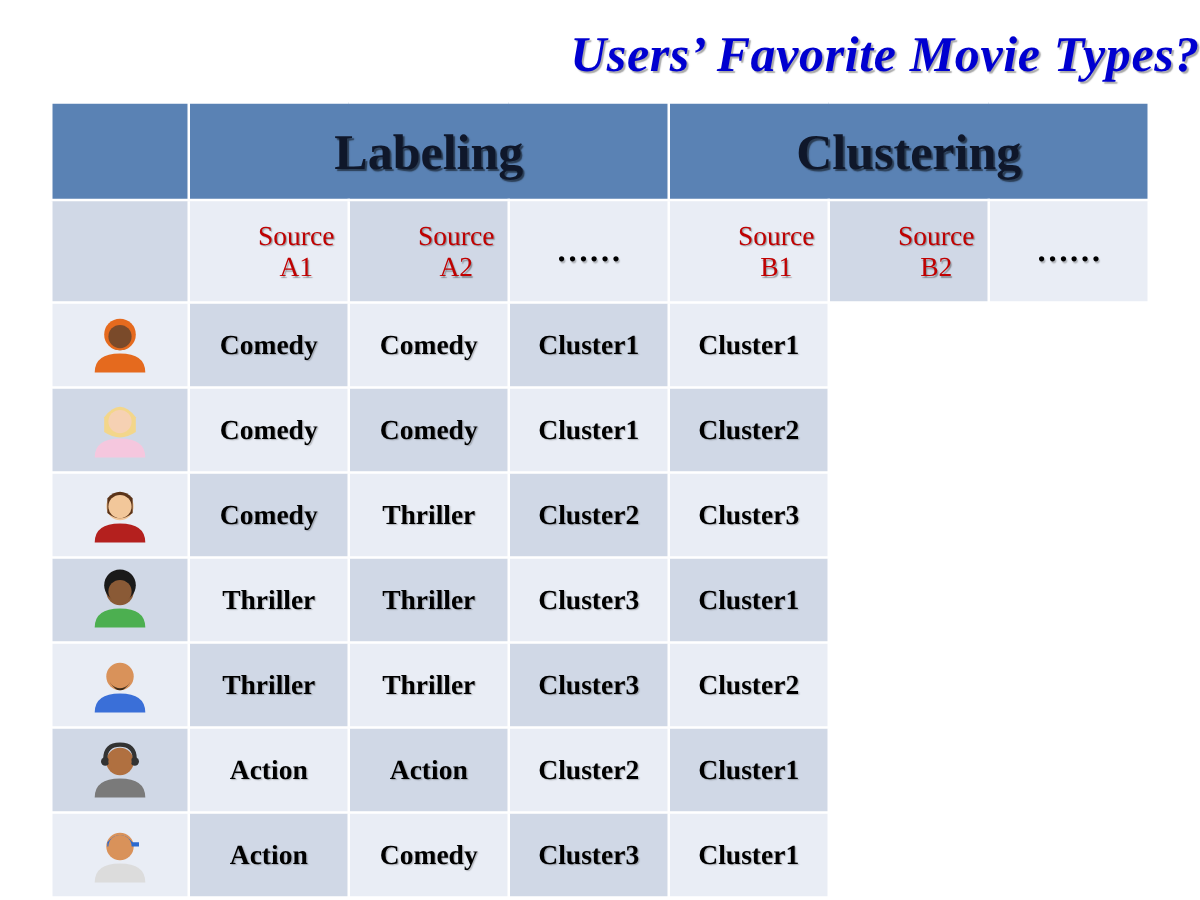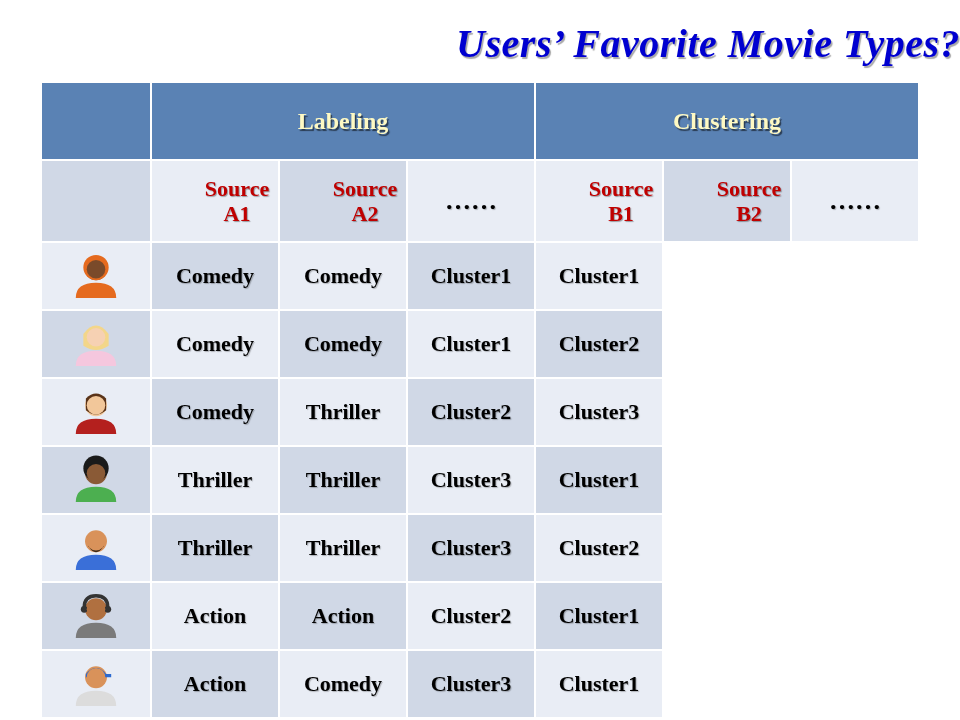--- a/index.html
+++ b/index.html
@@ -31,34 +31,34 @@
     border: 2px solid #ffffff;
     vertical-align: middle;
     text-align: center;
     padding: 0;
   }
   .hdr {
     background: #5a82b4;
     height: 78px;
   }
   .hdr-label {
-    color: #fef9c3;
-    font-weight: bold;
-    font-size: 24px;
+    color: #0f172a;
+    font-weight: bold;
+    font-size: 40px;
     text-shadow: 1.5px 1.5px 1px rgba(0,0,0,0.55);
     margin-top: 28px;
   }
   .band-a { background: #d0d8e6; }
   .band-b { background: #e9edf5; }
   .iconcell { width: 110px; height: 72px; }
   .srccell { width: 120px; }
   .midcell { width: 120px; }
   .src-label {
     color: #c00000;
-    font-weight: bold;
+    font-weight: normal;
     font-size: 22px;
     line-height: 1.15;
     text-shadow: 1px 1px 1px rgba(0,0,0,0.35);
     margin-left: 44px;
   }
   .cell-text {
     color: #000;
     font-weight: bold;
     font-size: 22px;
     text-shadow: 1px 1px 1px rgba(0,0,0,0.25);

